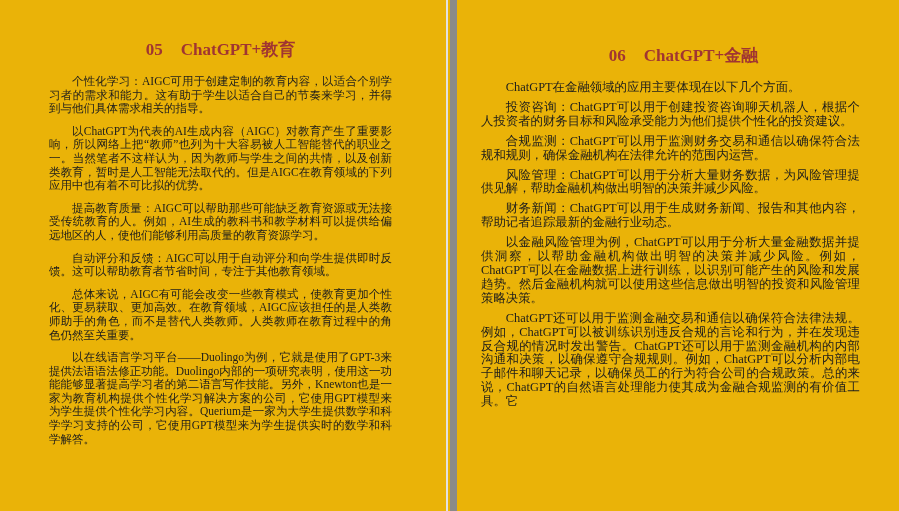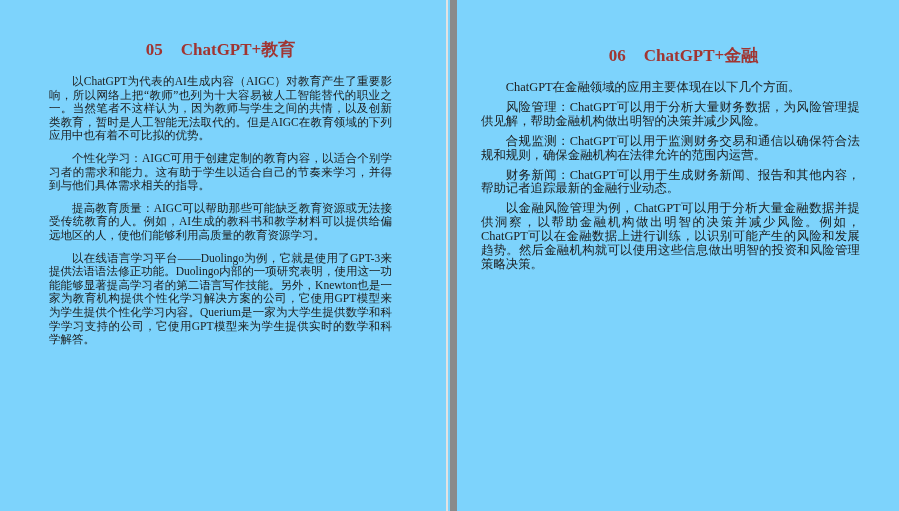--- a/index.html
+++ b/index.html
@@ -11,21 +11,21 @@
     width: 899px;
     height: 511px;
     overflow: hidden;
     font-family: "Liberation Serif", "DejaVu Serif", serif;
     color: #1c1c1c;
   }
   .spread {
     position: relative;
     width: 899px;
     height: 511px;
-    background: #7dd3fc;
+    background: #eab308;
   }
   .divider-shadow {
     position: absolute;
     left: 446px;
     top: 0;
     width: 2px;
     height: 511px;
     background: #e2e2e2;
   }
   .divider {
@@ -85,34 +85,38 @@
   }
 </style>
 </head>
 <body>
 
 <div class="spread">
 
   <div class="page page-left">
     <h1 class="chapter-heading"><span class="chapter-no">05</span><span>ChatGPT+教育</span></h1>
     <div class="body-text">
+      <p>个性化学习：AIGC可用于创建定制的教育内容，以适合个别学习者的需求和能力。这有助于学生以适合自己的节奏来学习，并得到与他们具体需求相关的指导。</p>
       <p>以ChatGPT为代表的AI生成内容（AIGC）对教育产生了重要影响，所以网络上把“教师”也列为十大容易被人工智能替代的职业之一。当然笔者不这样认为，因为教师与学生之间的共情，以及创新类教育，暂时是人工智能无法取代的。但是AIGC在教育领域的下列应用中也有着不可比拟的优势。</p>
-      <p>个性化学习：AIGC可用于创建定制的教育内容，以适合个别学习者的需求和能力。这有助于学生以适合自己的节奏来学习，并得到与他们具体需求相关的指导。</p>
       <p>提高教育质量：AIGC可以帮助那些可能缺乏教育资源或无法接受传统教育的人。例如，AI生成的教科书和教学材料可以提供给偏远地区的人，使他们能够利用高质量的教育资源学习。</p>
+      <p>自动评分和反馈：AIGC可以用于自动评分和向学生提供即时反馈。这可以帮助教育者节省时间，专注于其他教育领域。</p>
+      <p>总体来说，AIGC有可能会改变一些教育模式，使教育更加个性化、更易获取、更加高效。在教育领域，AIGC应该担任的是人类教师助手的角色，而不是替代人类教师。人类教师在教育过程中的角色仍然至关重要。</p>
       <p>以在线语言学习平台——Duolingo为例，它就是使用了GPT-3来提供法语语法修正功能。Duolingo内部的一项研究表明，使用这一功能能够显著提高学习者的第二语言写作技能。另外，Knewton也是一家为教育机构提供个性化学习解决方案的公司，它使用GPT模型来为学生提供个性化学习内容。Querium是一家为大学生提供数学和科学学习支持的公司，它使用GPT模型来为学生提供实时的数学和科学解答。</p>
     </div>
   </div>
 
   <div class="divider-shadow"></div>
   <div class="divider"></div>
 
   <div class="page page-right">
     <h1 class="chapter-heading"><span class="chapter-no">06</span><span>ChatGPT+金融</span></h1>
     <div class="body-text">
       <p>ChatGPT在金融领域的应用主要体现在以下几个方面。</p>
+      <p>投资咨询：ChatGPT可以用于创建投资咨询聊天机器人，根据个人投资者的财务目标和风险承受能力为他们提供个性化的投资建议。</p>
+      <p>合规监测：ChatGPT可以用于监测财务交易和通信以确保符合法规和规则，确保金融机构在法律允许的范围内运营。</p>
       <p>风险管理：ChatGPT可以用于分析大量财务数据，为风险管理提供见解，帮助金融机构做出明智的决策并减少风险。</p>
-      <p>合规监测：ChatGPT可以用于监测财务交易和通信以确保符合法规和规则，确保金融机构在法律允许的范围内运营。</p>
       <p>财务新闻：ChatGPT可以用于生成财务新闻、报告和其他内容，帮助记者追踪最新的金融行业动态。</p>
       <p>以金融风险管理为例，ChatGPT可以用于分析大量金融数据并提供洞察，以帮助金融机构做出明智的决策并减少风险。例如，ChatGPT可以在金融数据上进行训练，以识别可能产生的风险和发展趋势。然后金融机构就可以使用这些信息做出明智的投资和风险管理策略决策。</p>
+      <p>ChatGPT还可以用于监测金融交易和通信以确保符合法律法规。例如，ChatGPT可以被训练识别违反合规的言论和行为，并在发现违反合规的情况时发出警告。ChatGPT还可以用于监测金融机构的内部沟通和决策，以确保遵守合规规则。例如，ChatGPT可以分析内部电子邮件和聊天记录，以确保员工的行为符合公司的合规政策。总的来说，ChatGPT的自然语言处理能力使其成为金融合规监测的有价值工具。它</p>
     </div>
   </div>
 
 </div>
 
 </body></html>

